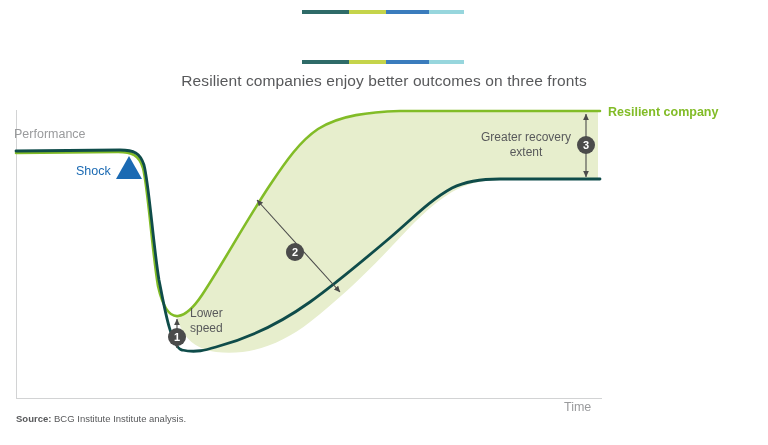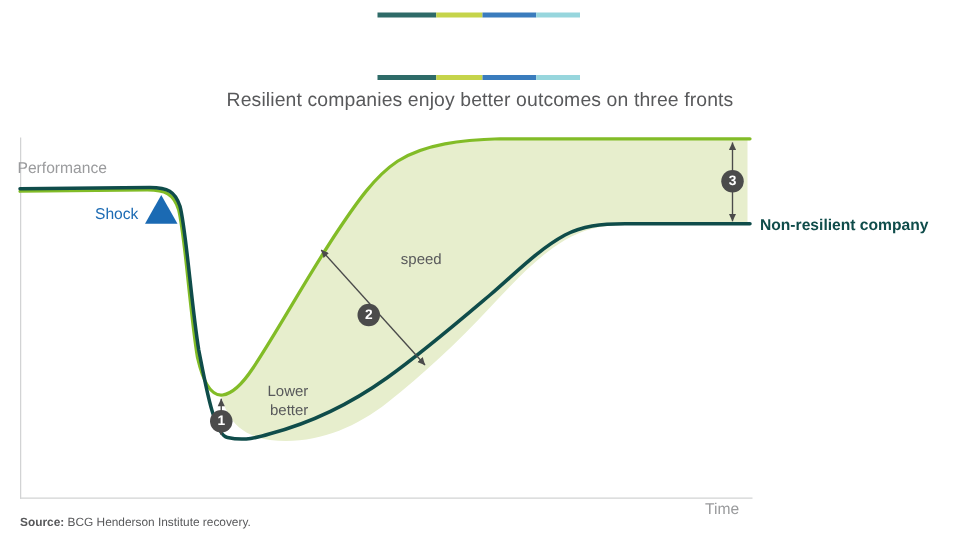--- a/index.html
+++ b/index.html
@@ -86,21 +86,21 @@
   }
 
   
   .plot-text {
     position: absolute;
     font-size: 12px;
     color: #58595b;
     line-height: 1.25;
     text-align: center;
   }
-  #txt-lower-impact   { left: 190px; top: 306px; text-align: right; margin-left: 24px; }
+  #txt-lower-impact   { left: 190px; top: 306px; text-align: center; }
   #txt-higher-speed   { left: 283px; top: 200px; width: 108px; }
   #txt-greater-extent { left: 470px; top: 130px; width: 112px; }
 
   #label-shock {
     position: absolute;
     left: 76px;
     top: 164px;
     font-size: 12.5px;
     font-weight: normal;
     color: #1b6ab3;
@@ -226,31 +226,34 @@
 
     <line x1="586" y1="114" x2="586" y2="177" stroke="#4b4b4b" stroke-width="1.1" marker-start="url(#arrowtail)" marker-end="url(#arrowhead)"></line>
 
     <polygon id="shock-triangle" points="129,156 142,179 116,179" fill="#1b6ab3"></polygon>
   </svg>
 
   <div id="label-shock">Shock</div>
 
   <div class="plot-text" id="txt-lower-impact">
     <div>Lower</div>
-    <div>better</div>
+    <div>speed</div>
   </div>
 
   <div class="plot-text" id="txt-higher-speed">
-    <div>speed</div>
-  </div>
-
+  </div>
+
+  <div class="plot-text" id="txt-greater-extent">
+    <div>Greater recovery</div>
+    <div>extent</div>
+  </div>
 
   <div class="marker" id="marker-1">1</div>
   <div class="marker" id="marker-2">2</div>
   <div class="marker" id="marker-3">3</div>
 
-  <div class="series-label" id="label-non-resilient">Non-resilient company</div>
+  <div class="series-label" id="label-resilient">Resilient company</div>
 
   <div id="source-note">
-    <b>Source:</b><span> BCG Henderson Institute recovery.</span>
+    <b>Source:</b><span> BCG Institute Institute analysis.</span>
   </div>
 
 </div>
 
 </body></html>

